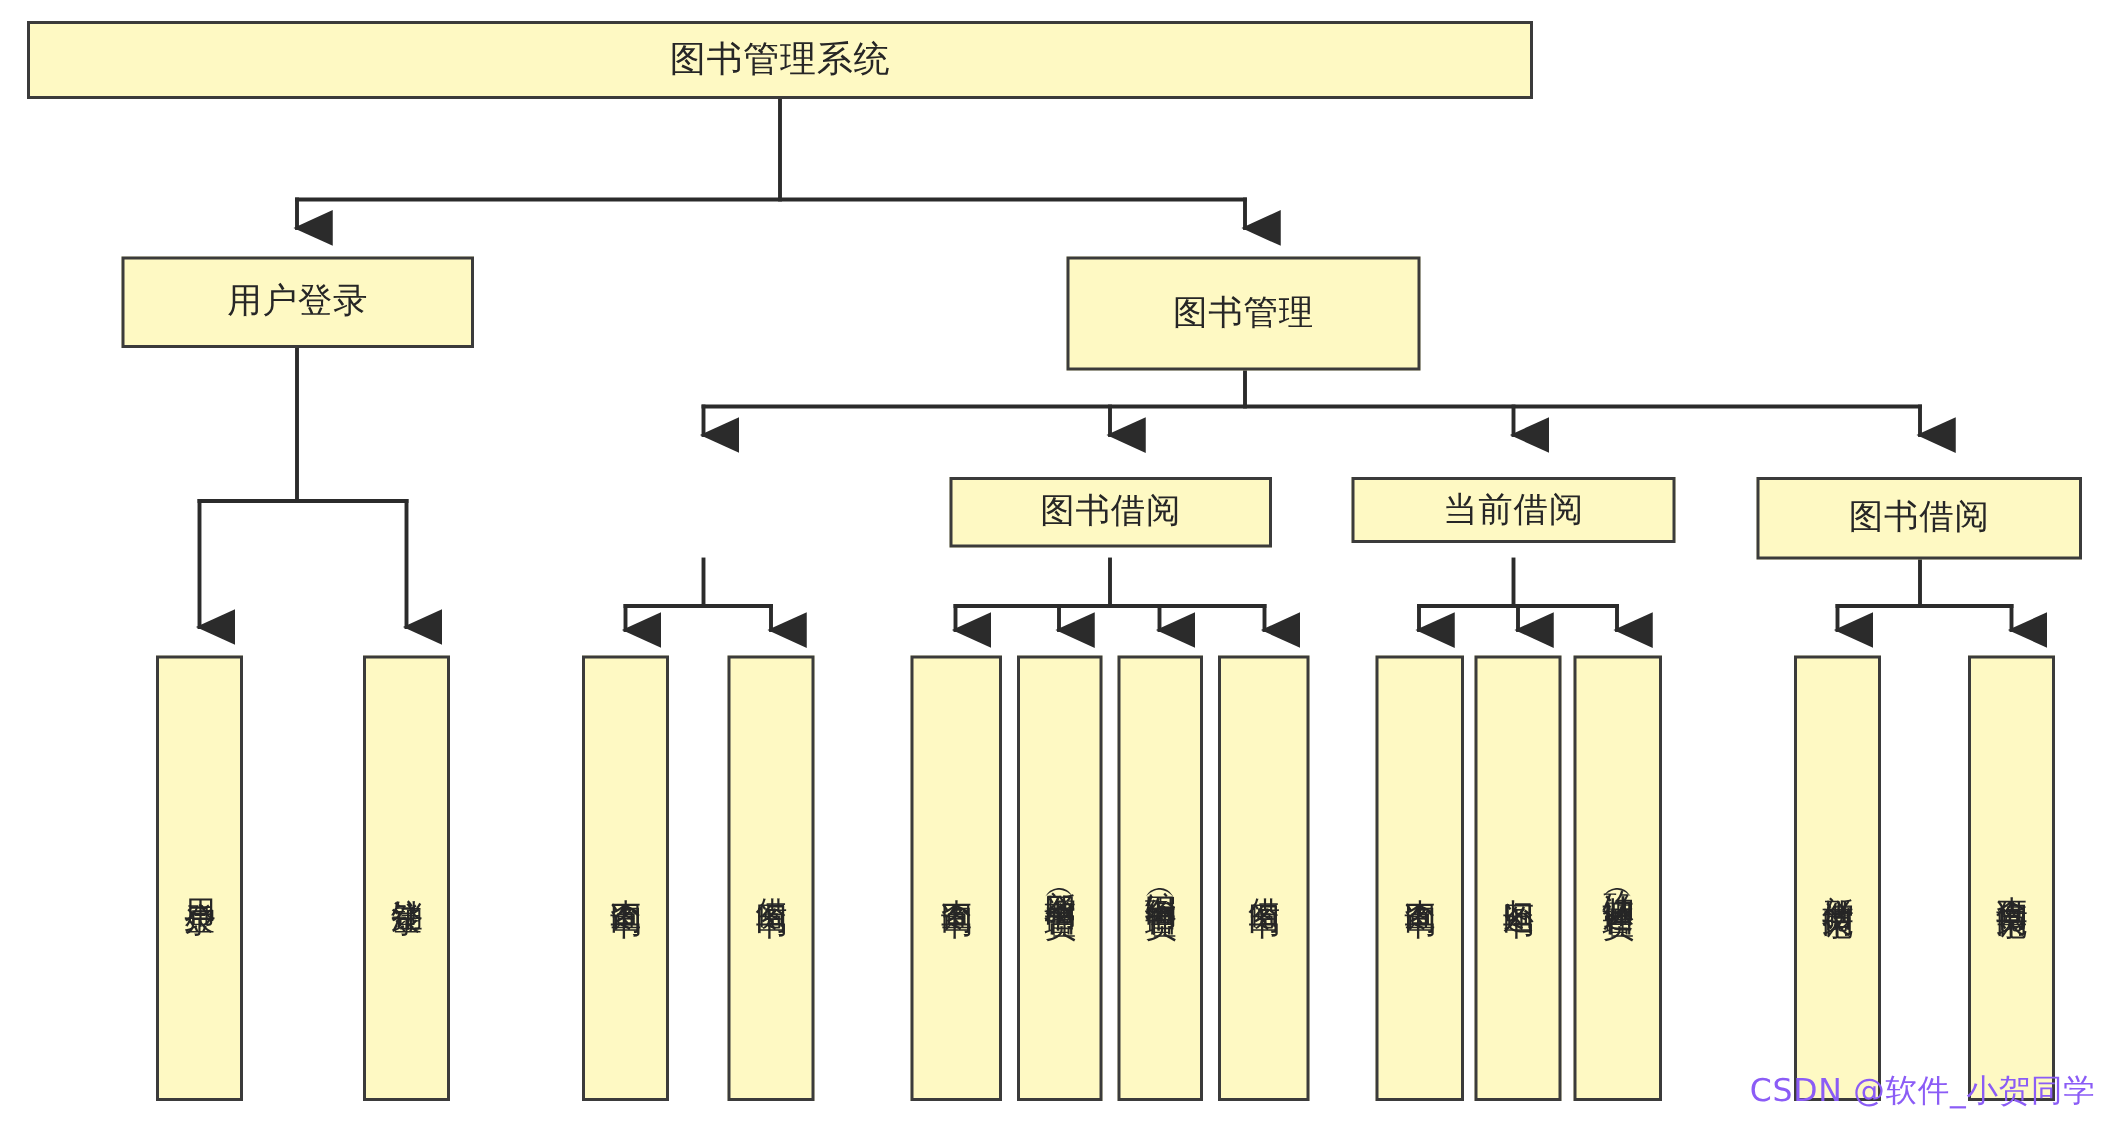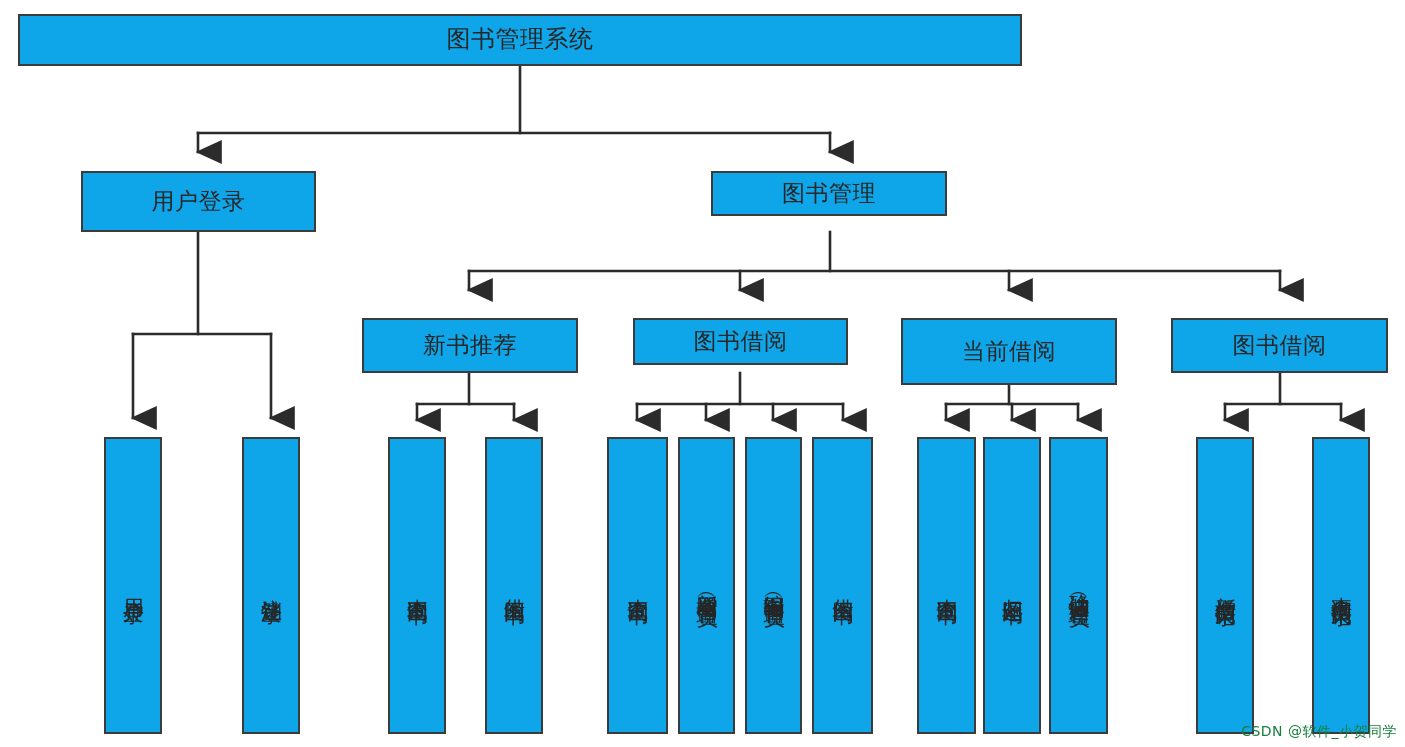--- a/index.html
+++ b/index.html
@@ -23,21 +23,21 @@
     left: 0;
     top: 0;
     width: 1405px;
     height: 747px;
     pointer-events: none;
   }
   .node {
     position: absolute;
     box-sizing: border-box;
     border: 2.5px solid #3b3b3b;
-    background: #0ea5e9;
+    background: #fef9c3;
     display: flex;
     align-items: center;
     justify-content: center;
     color: #262626;
   }
   .node .label {
     display: block;
     text-align: center;
     line-height: 1.22;
     letter-spacing: 0.5px;
@@ -62,22 +62,22 @@
     font-size: 21px;
     line-height: 1.18;
     letter-spacing: 2px;
     max-height: 100%;
     white-space: nowrap;
   }
   .watermark {
     position: absolute;
     right: 8px;
     bottom: 6px;
-    font-size: 14px;
-    color: #15803d;
+    font-size: 21px;
+    color: #8b5cf6;
     white-space: nowrap;
     letter-spacing: 0.5px;
     user-select: none;
   }
 </style>
 </head>
 <body>
 
 <div id="diagram-root">
 
@@ -132,33 +132,30 @@
   </svg>
 
   <div class="node h root" style="left:18px; top:14px; width:1004px; height:52px;">
     <span class="label">图书管理系统</span>
   </div>
 
   <div class="node h" style="left:81px; top:171px; width:235px; height:61px;">
     <span class="label">用户登录</span>
   </div>
 
-  <div class="node h" style="left:711px; top:171px; width:236px; height:45px;">
+  <div class="node h" style="left:711px; top:171px; width:236px; height:76px;">
     <span class="label">图书管理</span>
   </div>
 
-  <div class="node h" style="left:362px; top:318px; width:216px; height:55px;">
-    <span class="label">新书推荐</span>
-  </div>
 
   <div class="node h" style="left:633px; top:318px; width:215px; height:47px;">
     <span class="label">图书借阅</span>
   </div>
 
-  <div class="node h" style="left:901px; top:318px; width:216px; height:67px;">
+  <div class="node h" style="left:901px; top:318px; width:216px; height:44px;">
     <span class="label">当前借阅</span>
   </div>
 
   <div class="node h" style="left:1171px; top:318px; width:217px; height:55px;">
     <span class="label">图书借阅</span>
   </div>
 
   <div class="node v" style="left:104px; top:437px; width:58px; height:297px;">
     <span class="label">用户登录</span>
   </div>

